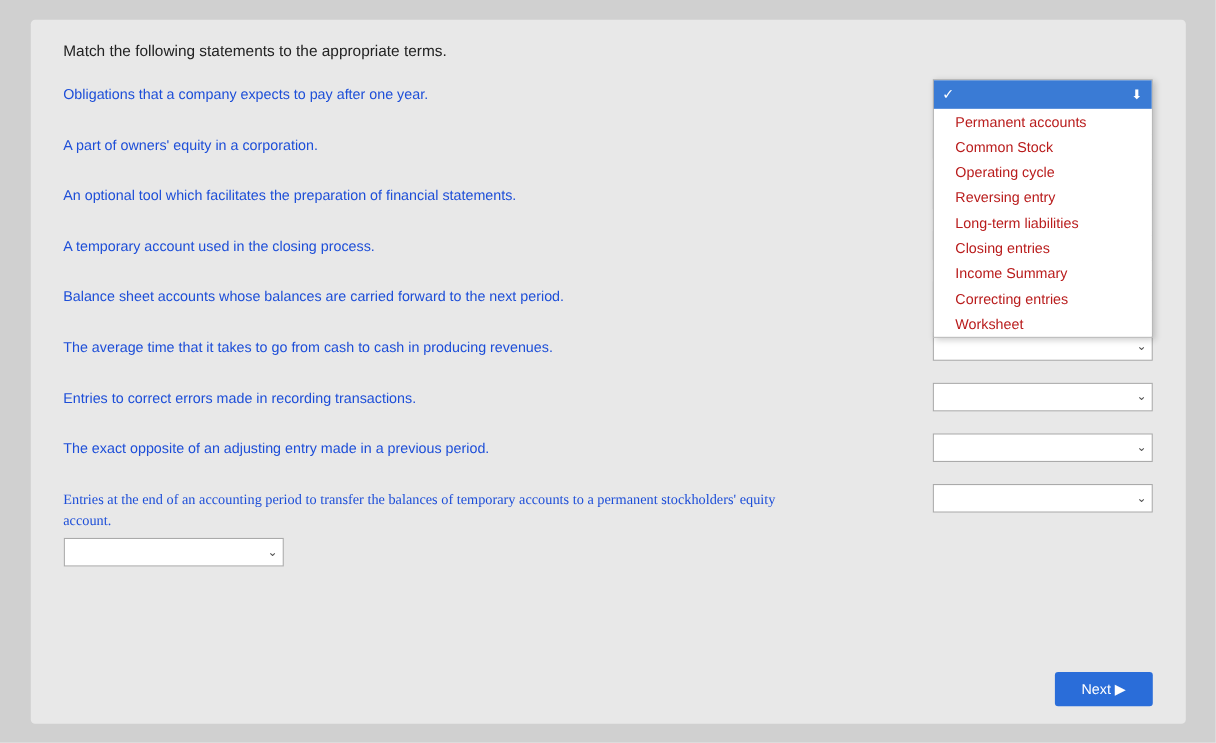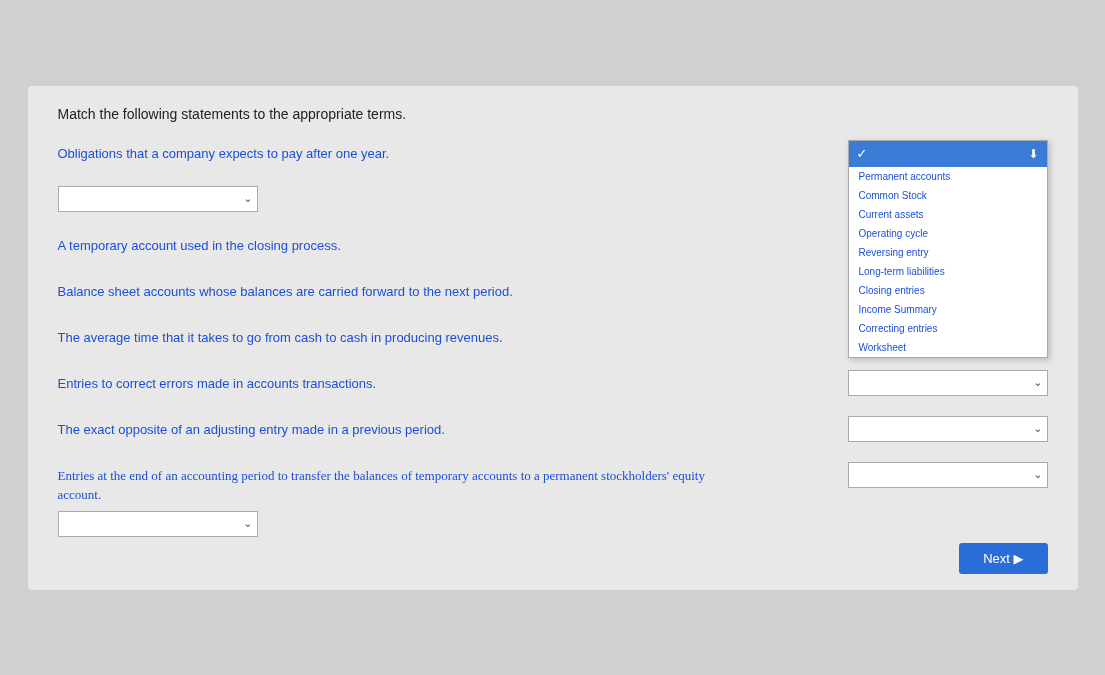--- a/index.html
+++ b/index.html
@@ -9,21 +9,21 @@
       width: 1105px;
       height: 675px;
       overflow: hidden;
       display: flex;
       align-items: center;
       justify-content: center;
     }
     .page-container {
       background: #e8e8e8;
       width: 1050px;
-      height: 504px;
+      height: 640px;
       border-radius: 4px;
       padding: 20px 30px;
       position: relative;
     }
     .page-title {
       font-size: 14px;
       color: #222;
       margin-bottom: 18px;
     }
     .question-row {
@@ -64,23 +64,23 @@
       display: flex;
       align-items: center;
       justify-content: space-between;
       min-height: 26px;
     }
     .dropdown-open .selected-row .checkmark {
       font-size: 13px;
       margin-right: 4px;
     }
     .dropdown-open .option-item {
-      padding: 4px 10px;
-      font-size: 10px;
-      color: #1d4ed8;
+      padding: 4px 20px;
+      font-size: 13px;
+      color: #b91c1c;
       cursor: pointer;
       background: #fff;
     }
     .dropdown-closed {
       width: 200px;
       height: 26px;
       background: #fff;
       border: 1px solid #aaa;
       display: flex;
       align-items: center;
@@ -123,34 +123,42 @@
     <div class="question-text">Obligations that a company expects to pay after one year.</div>
     <div class="dropdown-wrapper">
       <div class="dropdown-open">
         <div class="selected-row">
           <span class="checkmark">✓</span>
           <span></span>
           <span style="font-size:12px;">⬇</span>
         </div>
         <div class="option-item">Permanent accounts</div>
         <div class="option-item">Common Stock</div>
-        <div class="option-item">Current assets</div>
         <div class="option-item">Operating cycle</div>
         <div class="option-item">Reversing entry</div>
         <div class="option-item">Long-term liabilities</div>
         <div class="option-item">Closing entries</div>
         <div class="option-item">Income Summary</div>
         <div class="option-item">Correcting entries</div>
         <div class="option-item">Worksheet</div>
       </div>
     </div>
   </div>
 
-
-  <div class="question-row">
+  <div class="question-row">
+    <div class="question-text">A part of owners' equity in a corporation.</div>
+    <div class="dropdown-wrapper">
+      <div class="dropdown-closed">
+        <span class="chevron">⌄</span>
+      </div>
+    </div>
+  </div>
+
+  <div class="question-row">
+    <div class="question-text">An optional tool which facilitates the preparation of financial statements.</div>
     <div class="dropdown-wrapper">
       <div class="dropdown-closed">
         <span class="chevron">⌄</span>
       </div>
     </div>
   </div>
 
   <div class="question-row">
     <div class="question-text">A temporary account used in the closing process.</div>
     <div class="dropdown-wrapper">
@@ -172,21 +180,21 @@
   <div class="question-row">
     <div class="question-text">The average time that it takes to go from cash to cash in producing revenues.</div>
     <div class="dropdown-wrapper">
       <div class="dropdown-closed">
         <span class="chevron">⌄</span>
       </div>
     </div>
   </div>
 
   <div class="question-row">
-    <div class="question-text">Entries to correct errors made in accounts transactions.</div>
+    <div class="question-text">Entries to correct errors made in recording transactions.</div>
     <div class="dropdown-wrapper">
       <div class="dropdown-closed">
         <span class="chevron">⌄</span>
       </div>
     </div>
   </div>
 
   <div class="question-row">
     <div class="question-text">The exact opposite of an adjusting entry made in a previous period.</div>
     <div class="dropdown-wrapper">

